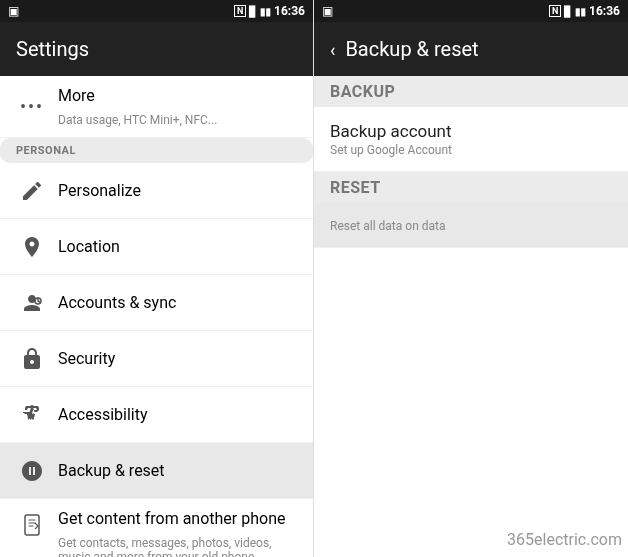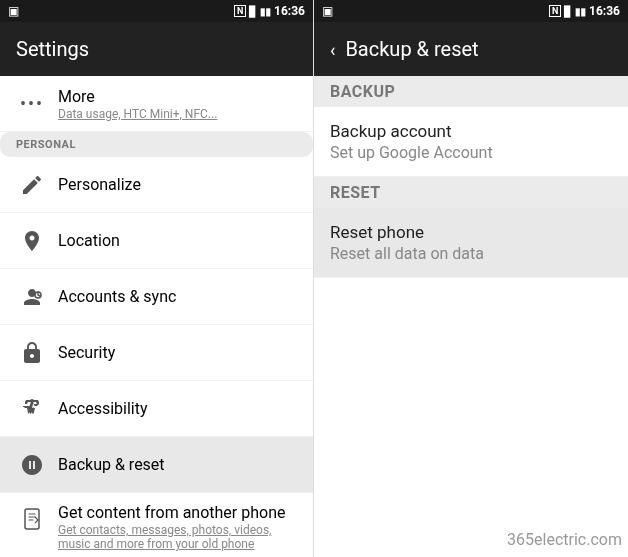--- a/index.html
+++ b/index.html
@@ -106,22 +106,21 @@
       padding-left: 8px;
     }
     .item-title {
       font-size: 16px;
       color: #000000;
       font-weight: 400;
     }
     .item-subtitle {
       font-size: 12px;
       color: #888;
-      margin-top: 1px;
-      text-decoration: underline;
+      margin-top: 8px;
     }
 
     
     .right-section-label {
       background: #ebebeb;
       color: #777;
       font-size: 16px;
       font-weight: bold;
       padding: 6px 16px;
       letter-spacing: 0.5px;
@@ -135,21 +134,21 @@
     }
     .right-item.active {
       background: #e8e8e8;
     }
     .right-item-title {
       font-size: 17px;
       color: #222;
       font-weight: 400;
     }
     .right-item-subtitle {
-      font-size: 16px;
+      font-size: 12px;
       color: #888;
       margin-top: 2px;
     }
 
     
     .watermark {
       position: absolute;
       bottom: 8px;
       right: 6px;
       font-size: 16px;
@@ -305,18 +304,17 @@
   </div>
 
   <div class="right-section-label">BACKUP</div>
   <div class="right-item">
     <div class="right-item-title">Backup account</div>
     <div class="right-item-subtitle">Set up Google Account</div>
   </div>
 
   <div class="right-section-label">RESET</div>
   <div class="right-item active">
-    <div class="right-item-title">Reset phone</div>
     <div class="right-item-subtitle">Reset all data on data</div>
   </div>
 </div>
 
 <div class="watermark">365electric.com</div>
 
 </body></html>

